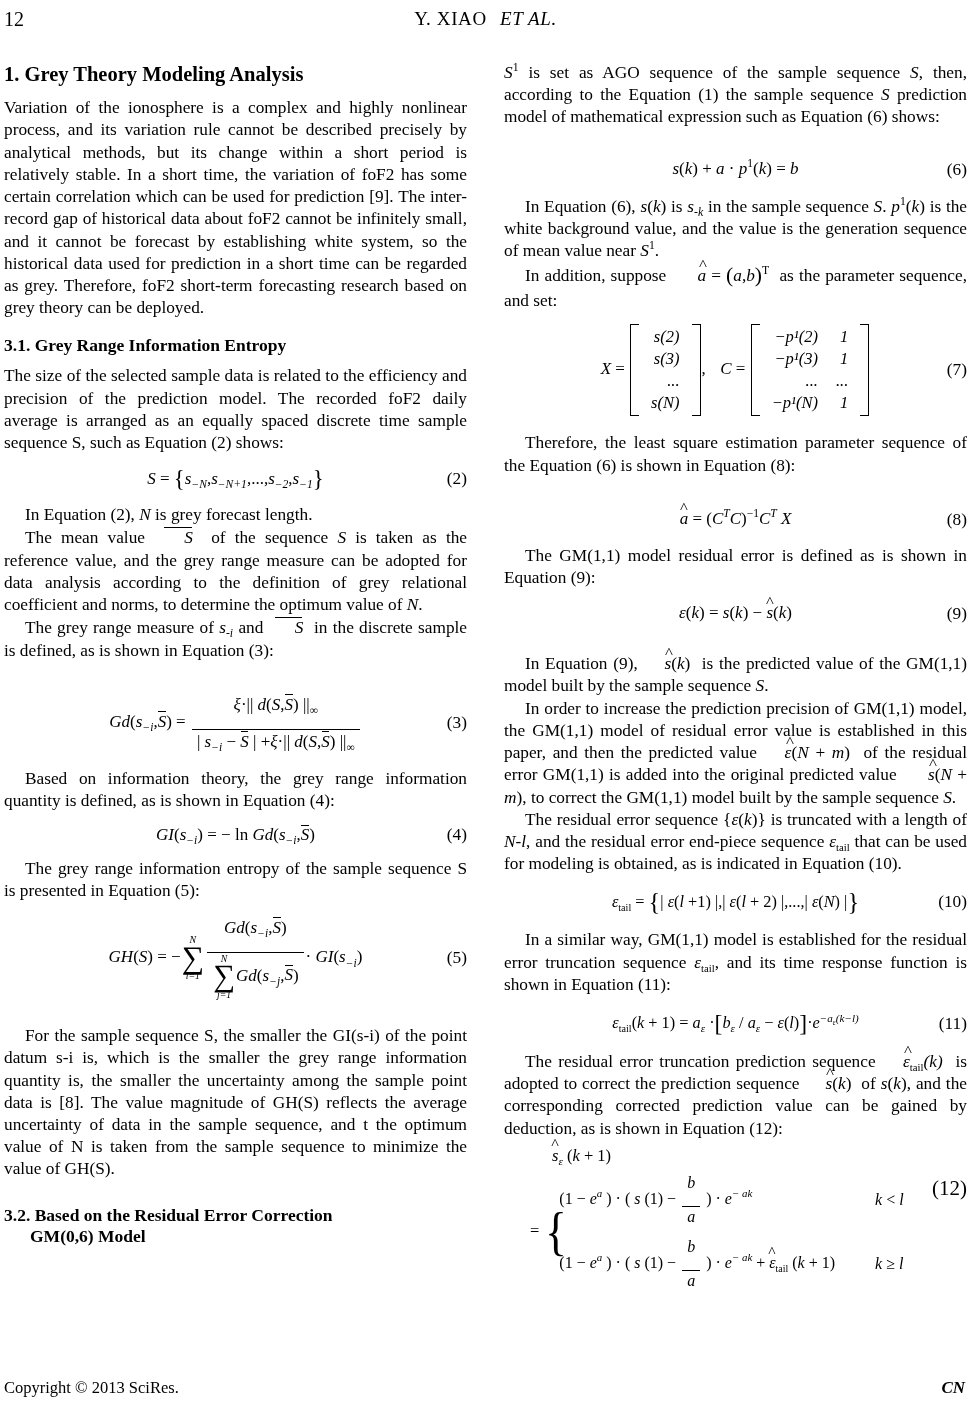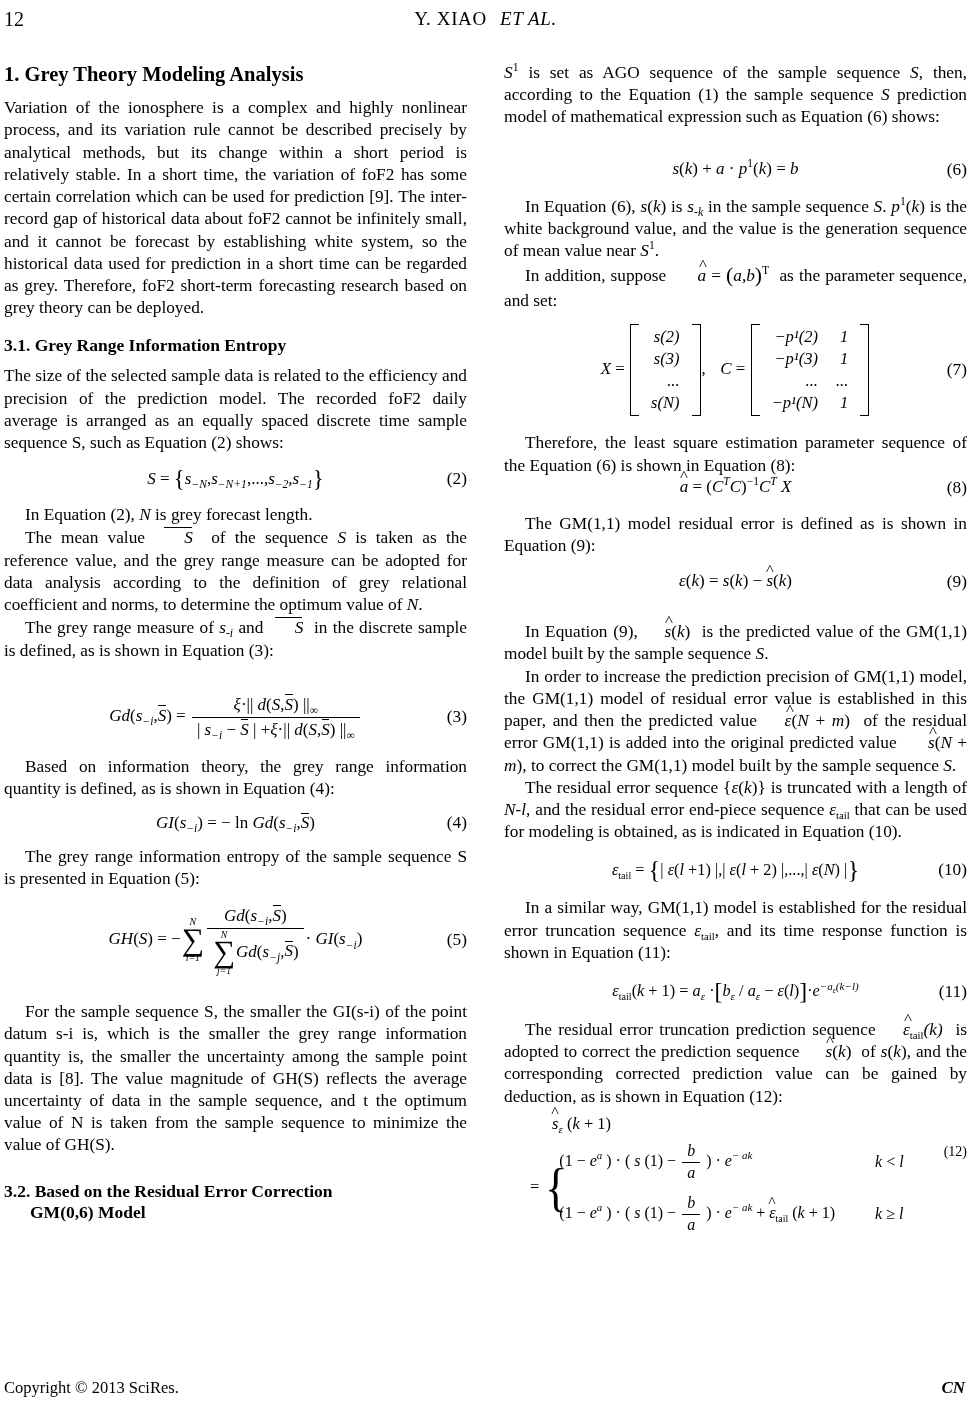--- a/index.html
+++ b/index.html
@@ -133,21 +133,21 @@
     font-style: normal;
   }
 
   
   .frac {
     display: inline-block;
     vertical-align: middle;
     text-align: center;
     margin: 0 2px;
   }
-  .frac > .num { display: block; padding: 0 5px 2px 5px; border-bottom: 1.2px solid #000; }
+  .frac > .num { display: block; padding: 0 5px 14px 5px; border-bottom: 1.2px solid #000; }
   .frac > .den { display: block; padding: 1px 5px 0 5px; }
 
   
   .sum {
     display: inline-block;
     vertical-align: middle;
     text-align: center;
     line-height: 1;
     margin: 0 1px;
   }
@@ -221,21 +221,21 @@
   }
   .eqblock-12 .rhs {
     margin-left: 26px;
     margin-top: 2px;
     white-space: nowrap;
   }
   .eqblock-12 .eqnum12 {
     position: absolute;
     right: 0;
     top: 30px;
-    font-size: 14px;
+    font-size: 21px;
   }
 
   
   .footer {
     position: absolute;
     left: 4px;
     right: 6px;
     bottom: 14px;
     height: 22px;
     font-size: 16.5px;
@@ -381,21 +381,21 @@
                 </tr>
           </tbody>
             </table>
         </span>
       </div>
       <span class="eq-num">(7)</span>
     </div>
 
     <p class="body indent" style="margin-top:16px">Therefore, the least square estimation parameter sequence of the Equation (6) is shown in Equation (8):</p>
 
-    <div class="eq" style="margin-top:0;margin-bottom:14px">
+    <div class="eq" style="margin-top:32px;margin-bottom:14px">
       <div class="eq-body">
         <span class="mi hatw">a</span> <span class="mo">=</span> <span class="mo">(</span><span class="mi">C</span><sup>T</sup><span class="mi">C</span><span class="mo">)</span><sup class="up">−1</sup><span class="mi">C</span><sup>T</sup> <span class="mi">X</span>
       </div>
       <span class="eq-num">(8)</span>
     </div>
 
     <p class="body indent">The GM(1,1) model residual error is defined as is shown in Equation (9):</p>
 
     <div class="eq" style="margin-top:14px;margin-bottom:28px">
       <div class="eq-body">

